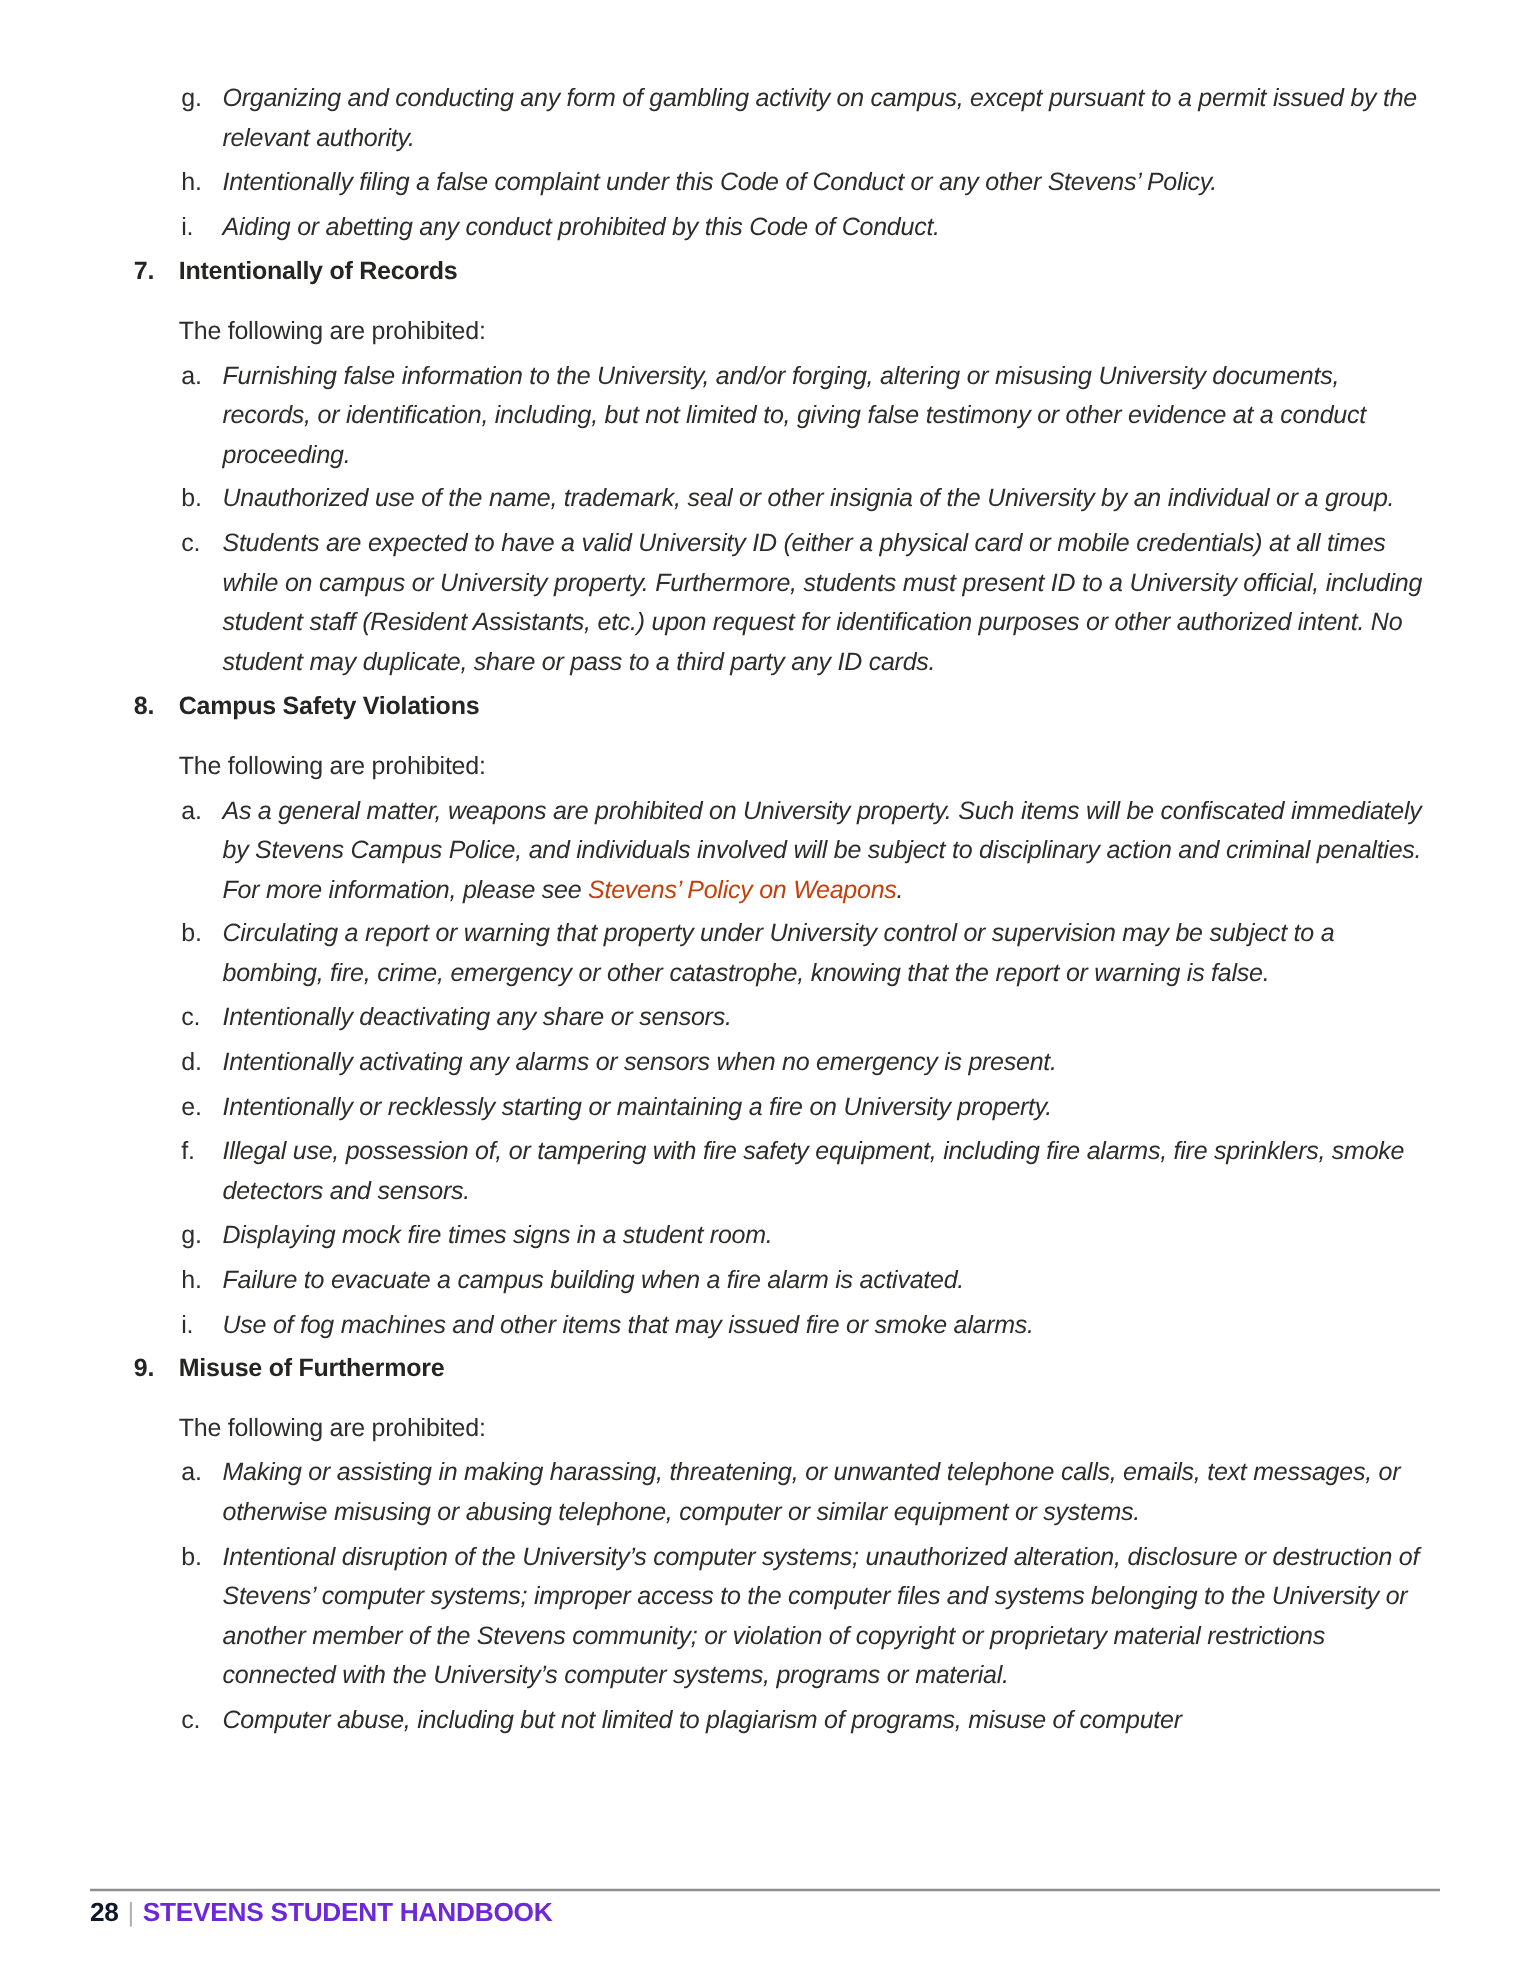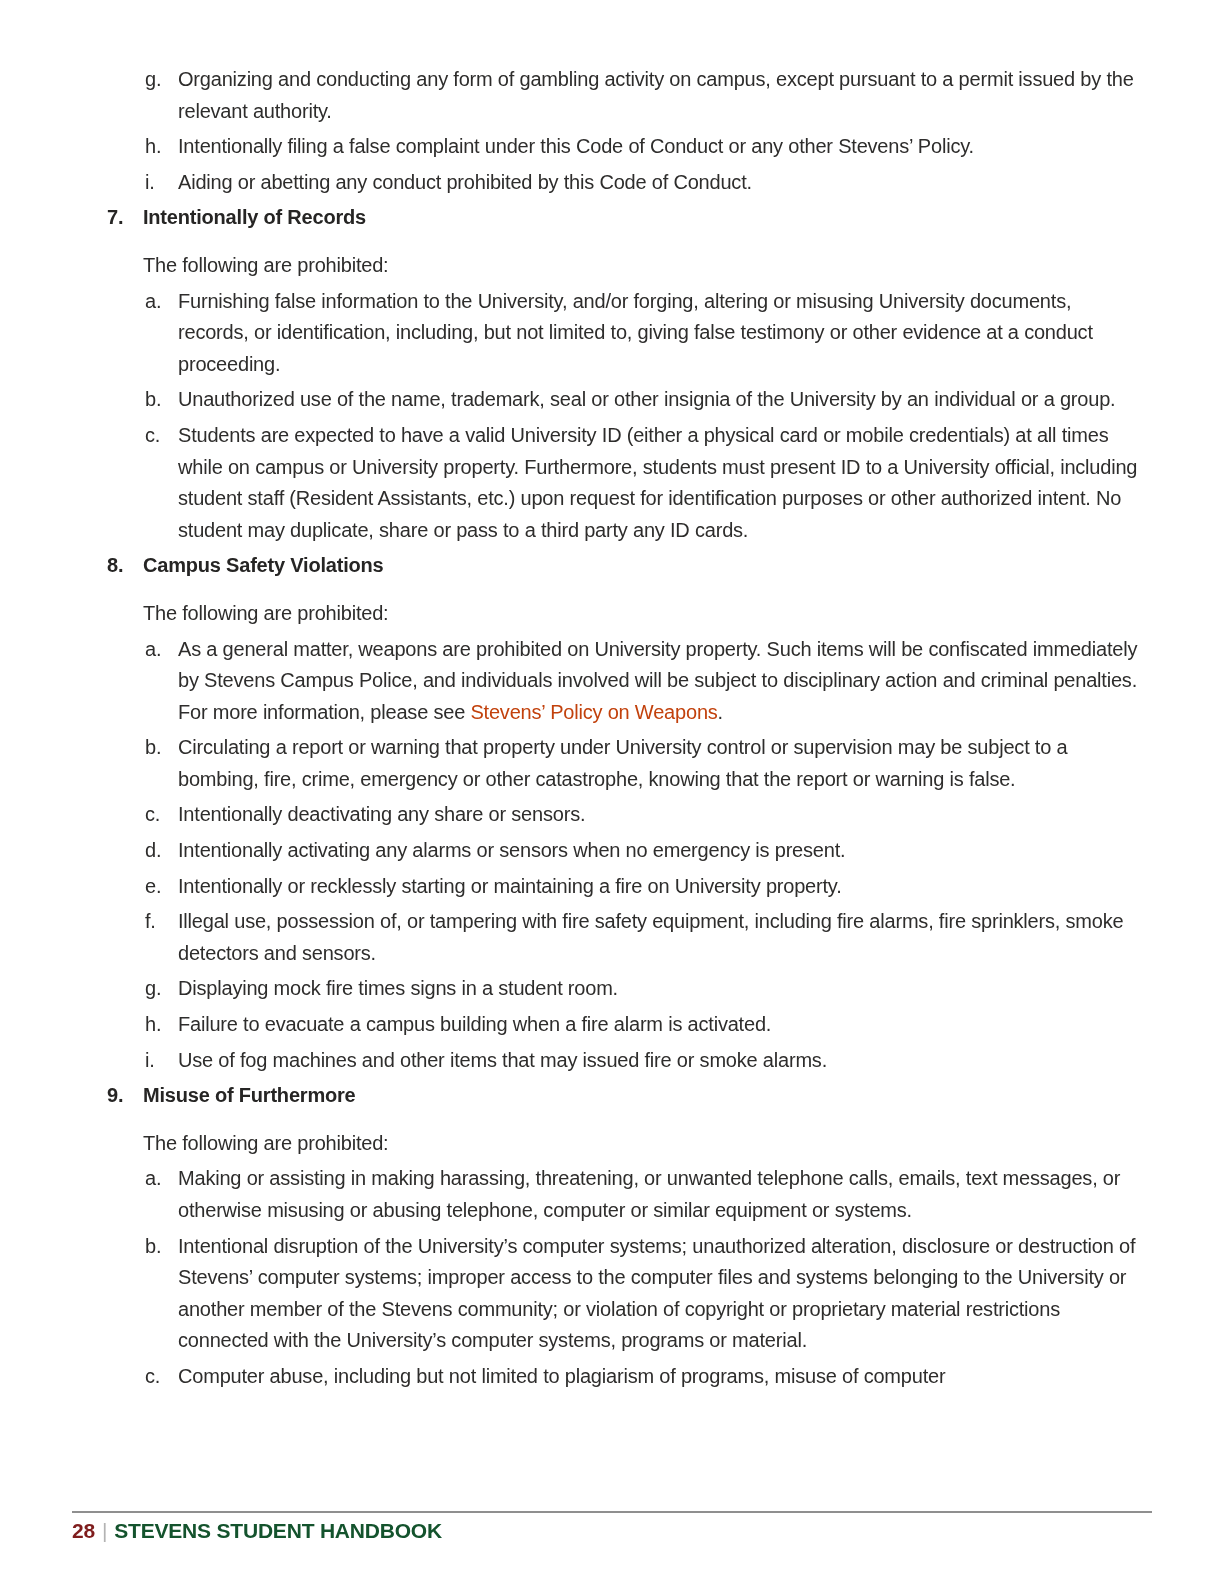--- a/index.html
+++ b/index.html
@@ -20,21 +20,21 @@
     font-size: 20px;
     line-height: 31.6px;
     letter-spacing: -0.2px;
   }
   .item {
     display: flex;
     margin-left: 38px;
     margin-bottom: 4px;
   }
   .letter { flex: 0 0 33px; }
-  .item-body { flex: 1 1 auto; }
+  .item-body { flex: 1 1 auto; font-style: italic; }
   .sec-head {
     display: flex;
     font-weight: 700;
     margin-bottom: 4px;
     color: #262524;
   }
   .sec-num { flex: 0 0 36px; }
   .lead {
     margin-left: 36px;
     margin-bottom: 4px;
@@ -58,23 +58,23 @@
   .footer-line {
     position: absolute;
     left: 72px;
     top: 1518px;
     font-size: 21px;
     font-weight: 700;
     line-height: 26px;
     letter-spacing: -0.2px;
     white-space: nowrap;
   }
-  .page-num { color: #7f1d1d; }
+  .page-num { color: #0f172a; }
   .footer-sep { color: #b3b3b3; margin: 0 7px; font-weight: 400; }
-  .handbook-title { color: #14532d; text-align: center; }
+  .handbook-title { color: #6d28d9; text-align: center; }
 </style>
 </head>
 <body>
 
 <div class="page">
   <main class="content">
     <div id="continuation-list">
         <div class="item">
           <span class="letter">g.</span>
           <span class="item-body"><span>Organizing and conducting any form of gambling activity on campus, except pursuant to a permit issued by the relevant authority.</span></span>

